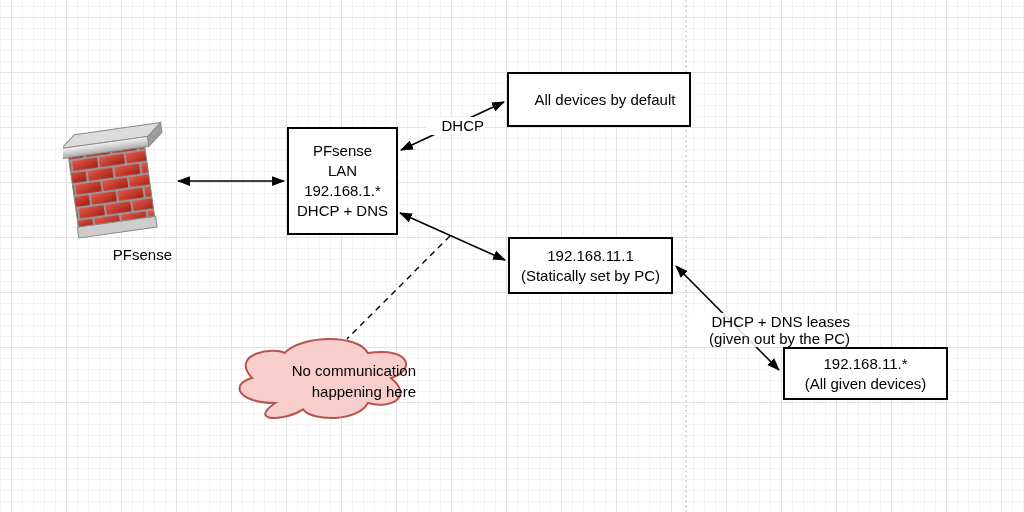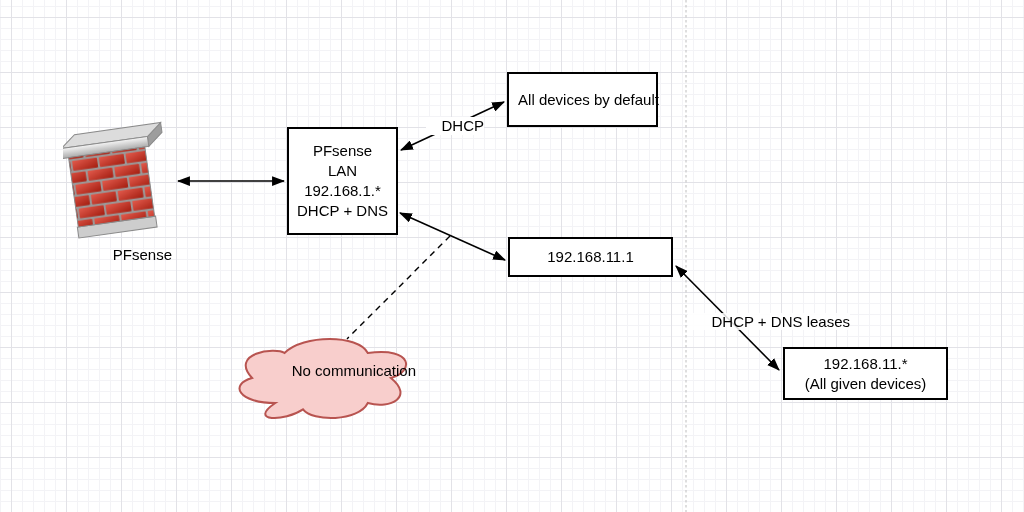--- a/index.html
+++ b/index.html
@@ -37,22 +37,22 @@
     justify-content: center;
     text-align: center;
     font-size: 15px;
     line-height: 20px;
     color: #000000;
     z-index: 2;
   }
   .node div { white-space: nowrap; }
 
   .lan-box   { left: 287px; top: 127px; width: 111px; height: 108px; }
-  .all-box   { left: 507px; top:  72px; width: 151px; height:  55px; padding-left: 12px; }
-  .pc-box    { left: 508px; top: 237px; width: 165px; height:  40px; }
+  .all-box   { left: 507px; top:  72px; width: 184px; height:  55px; padding-left: 12px; }
+  .pc-box    { left: 508px; top: 237px; width: 165px; height:  57px; }
   .other-box { left: 783px; top: 347px; width: 165px; height:  53px; }
 
   .edge-label {
     position: absolute;
     text-align: right;
     font-size: 15px;
     color: #000000;
     z-index: 3;
   }
   .dhcp-label {
@@ -149,30 +149,33 @@
     <div>192.168.1.*</div>
     <div>DHCP + DNS</div>
   </div>
 
   <div class="node all-box">
     <div>All devices by default</div>
   </div>
 
   <div class="node pc-box">
     <div>192.168.11.1</div>
+    <div>(Statically set by PC)</div>
   </div>
 
   <div class="node other-box">
     <div>192.168.11.*</div>
     <div>(All given devices)</div>
   </div>
 
   <div class="edge-label dhcp-label">DHCP</div>
 
   <div class="edge-label leases-label">
     <div>DHCP + DNS leases</div>
+    <div>(given out by the PC)</div>
   </div>
 
   <div class="edge-label cloud-label">
     <div>No communication</div>
+    <div>happening here</div>
   </div>
 
 </div>
 
 </body></html>

